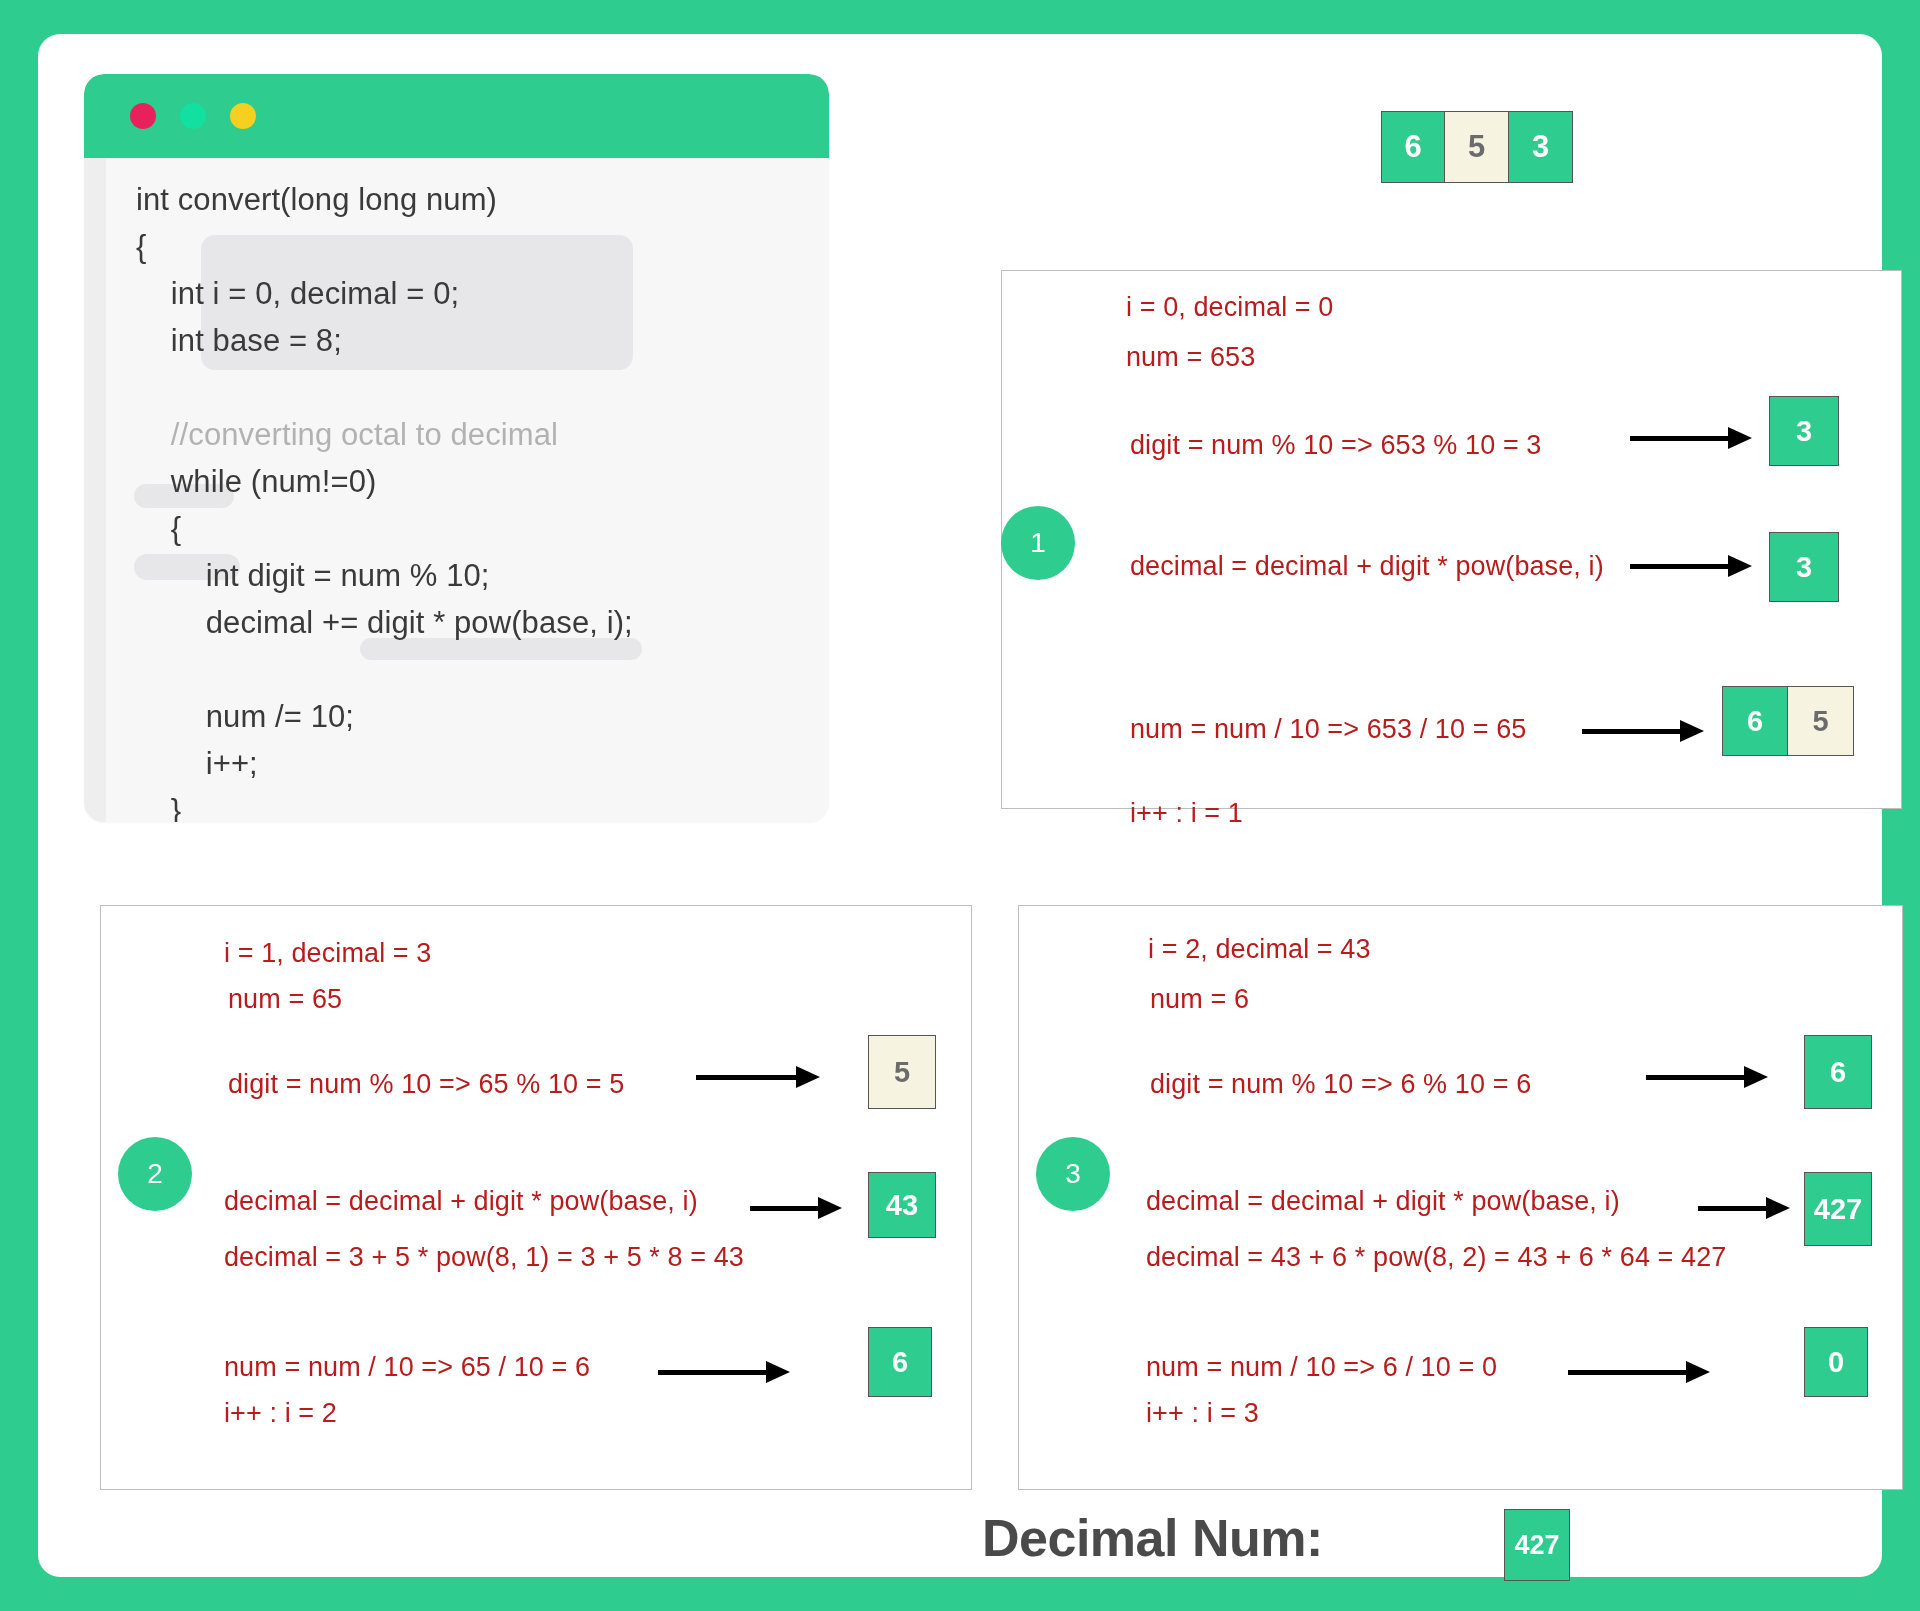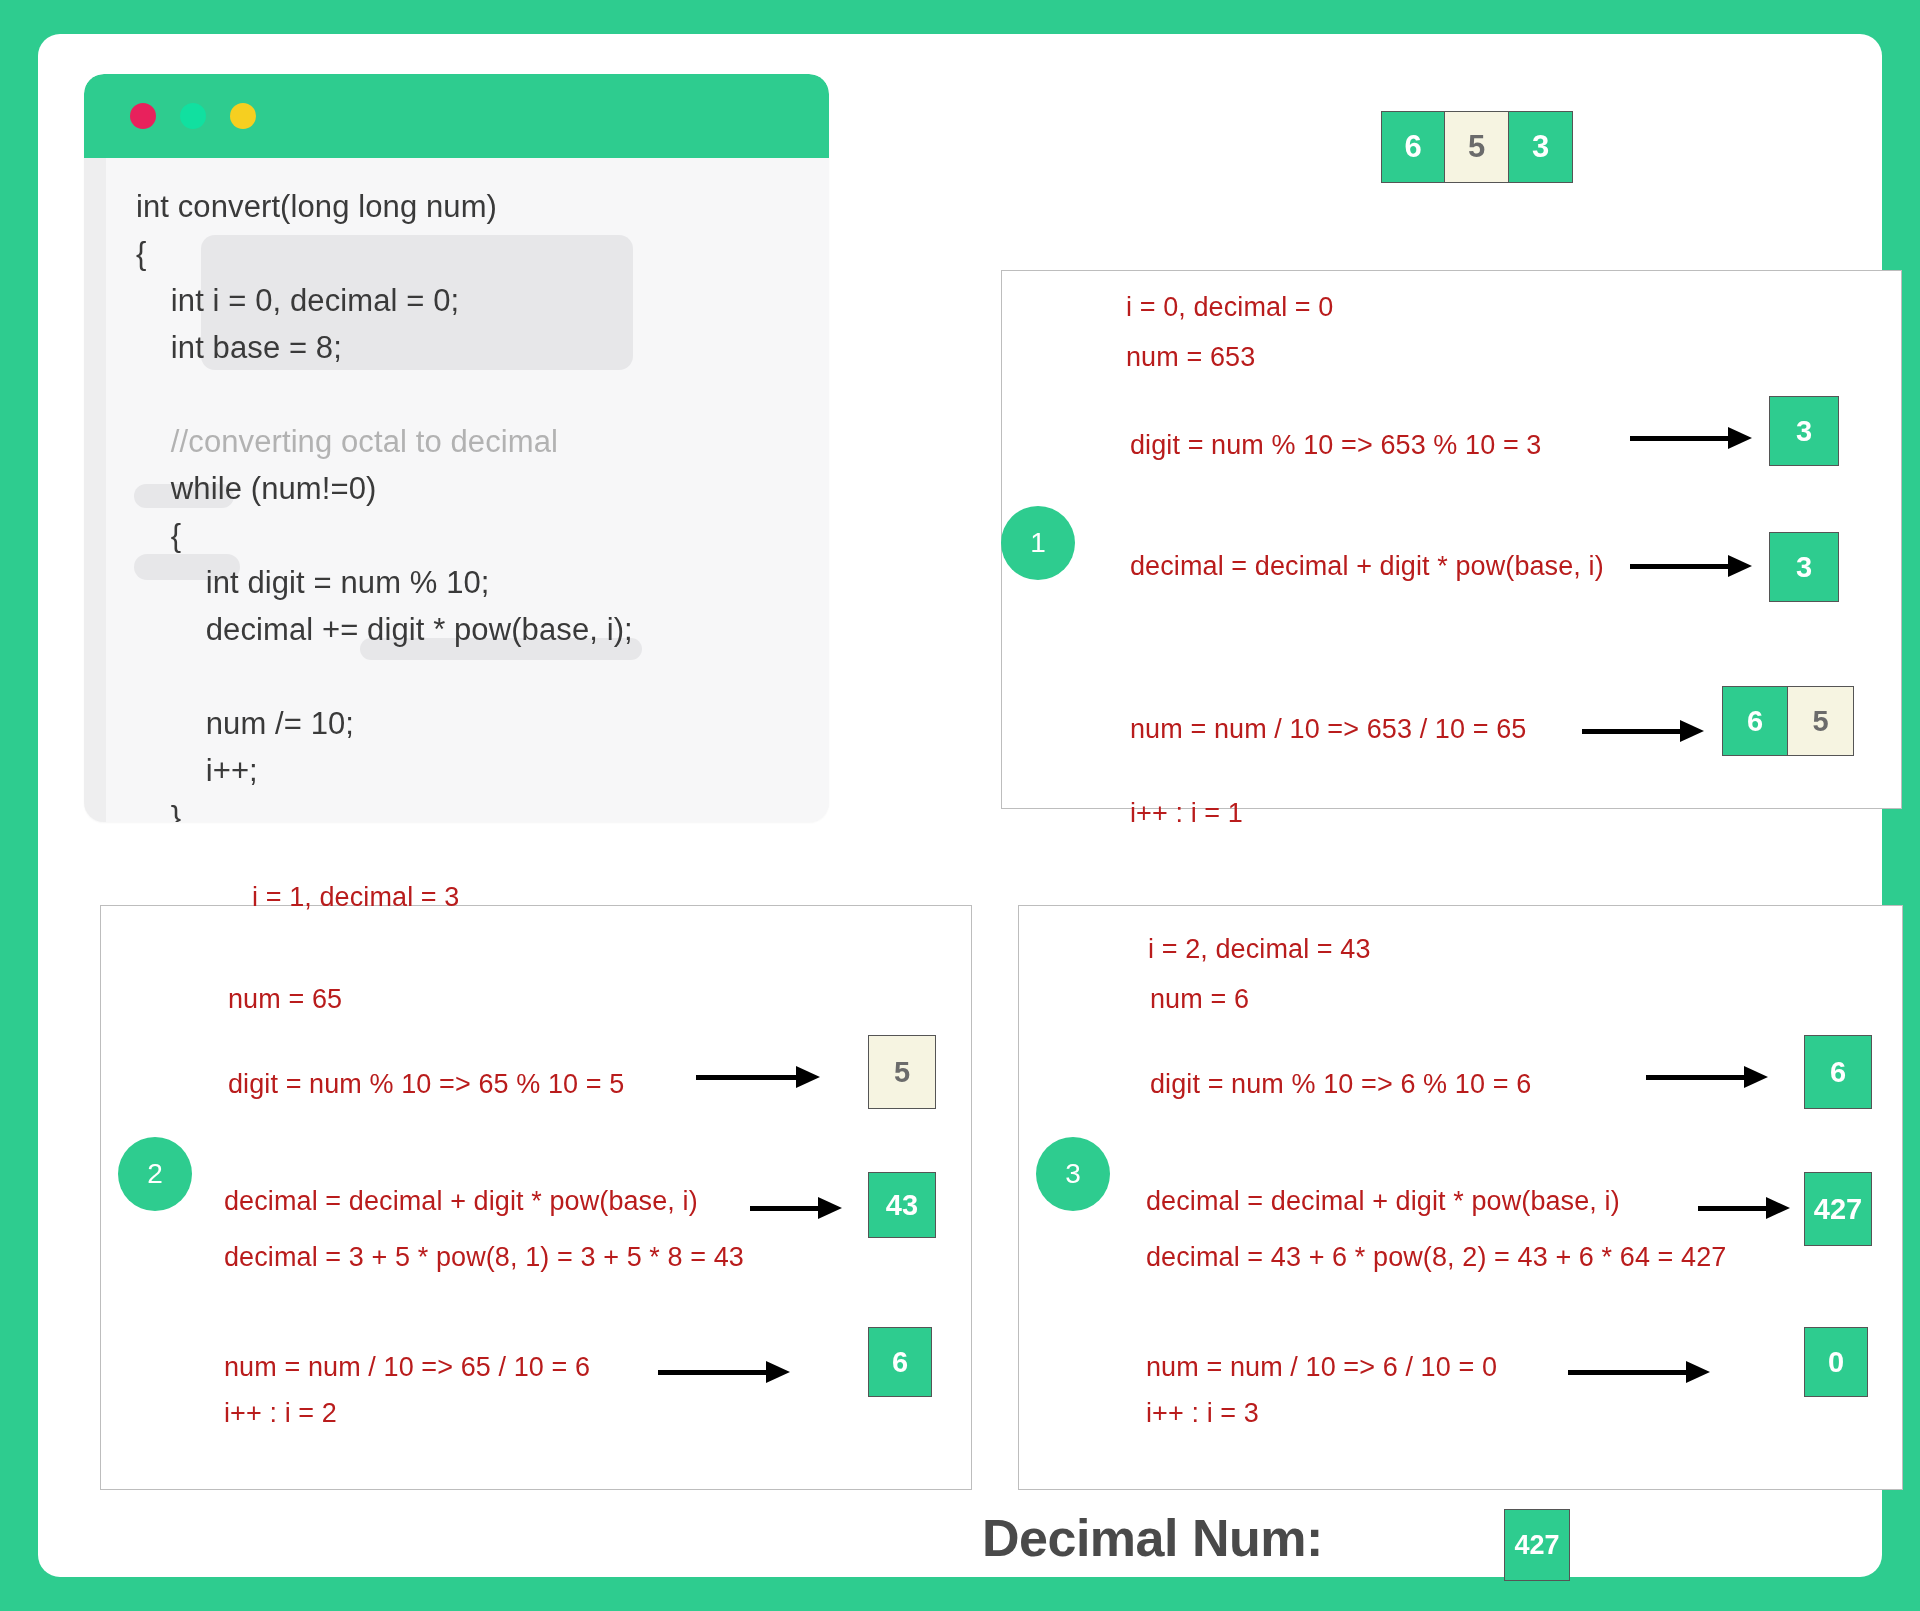--- a/index.html
+++ b/index.html
@@ -44,21 +44,21 @@
     height:664px;
     background:#f7f7f8;
     box-sizing:border-box;
   }
   .gutter{
     position:absolute;left:0;top:0;width:22px;height:100%;
     background:#eeeeef;
   }
   .code{
     position:absolute;
-    left:52px; top:25px;
+    left:52px; top:18px;
     font-size:31px;
     line-height:47px;
     color:#3a3a3a;
     white-space:pre;
     letter-spacing:.1px;
   }
   .code .cmt{color:#b2b2b2;}
   
   .blob{position:absolute;background:#e7e7e9;border-radius:14px;}
   .blob.b1{left:117px;top:77px;width:432px;height:135px;}
@@ -209,21 +209,21 @@
     <div class="cell g" style="width:70px;height:70px;font-size:29px;">3</div>
   </div>
   <div class="boxrow" style="left:1684px;top:652px;">
     <div class="cell g" style="width:66px;height:70px;font-size:29px;">6</div>
     <div class="cell c" style="width:66px;height:70px;font-size:29px;">5</div>
   </div>
 
   <div class="panel" id="panel-2"></div>
   <div class="badge" id="badge-2">2</div>
 
-  <div class="ln" style="left:186px;top:848px;margin-left:28px;">i = 1, decimal = 3</div>
+  <div class="ln" style="left:186px;top:904px;">i = 1, decimal = 3</div>
   <div class="ln" style="left:190px;top:950px;">num = 65</div>
   <div class="ln" style="left:190px;top:1035px;">digit = num % 10 =&gt; 65 % 10 = 5</div>
   <div class="ln" style="left:186px;top:1152px;">decimal = decimal + digit * pow(base, i)</div>
   <div class="ln" style="left:186px;top:1208px;">decimal = 3 + 5 * pow(8, 1) = 3 + 5 * 8 = 43</div>
   <div class="ln" style="left:186px;top:1318px;">num = num / 10 =&gt; 65 / 10 = 6</div>
   <div class="ln" style="left:186px;top:1364px;">i++ : i = 2</div>
 
   <div class="arrow" style="left:658px;top:1032px;width:124px;">
     <div class="shaft" style="width:102px;"></div>
       <div class="head" style="left:100px;"></div>

